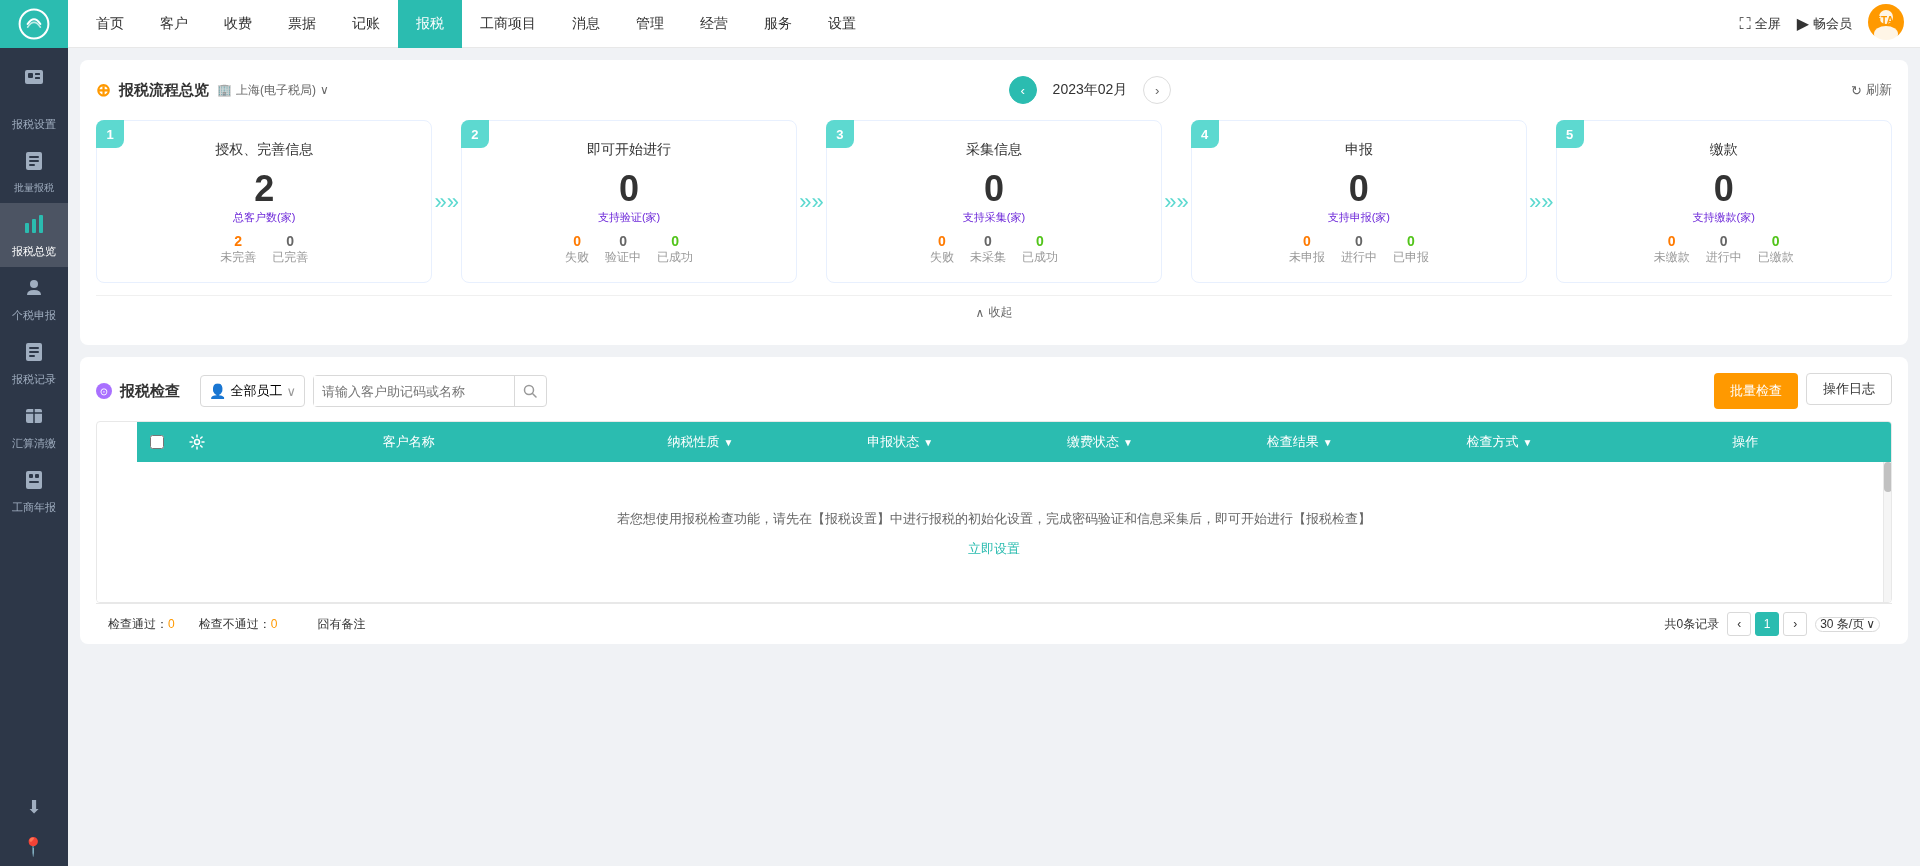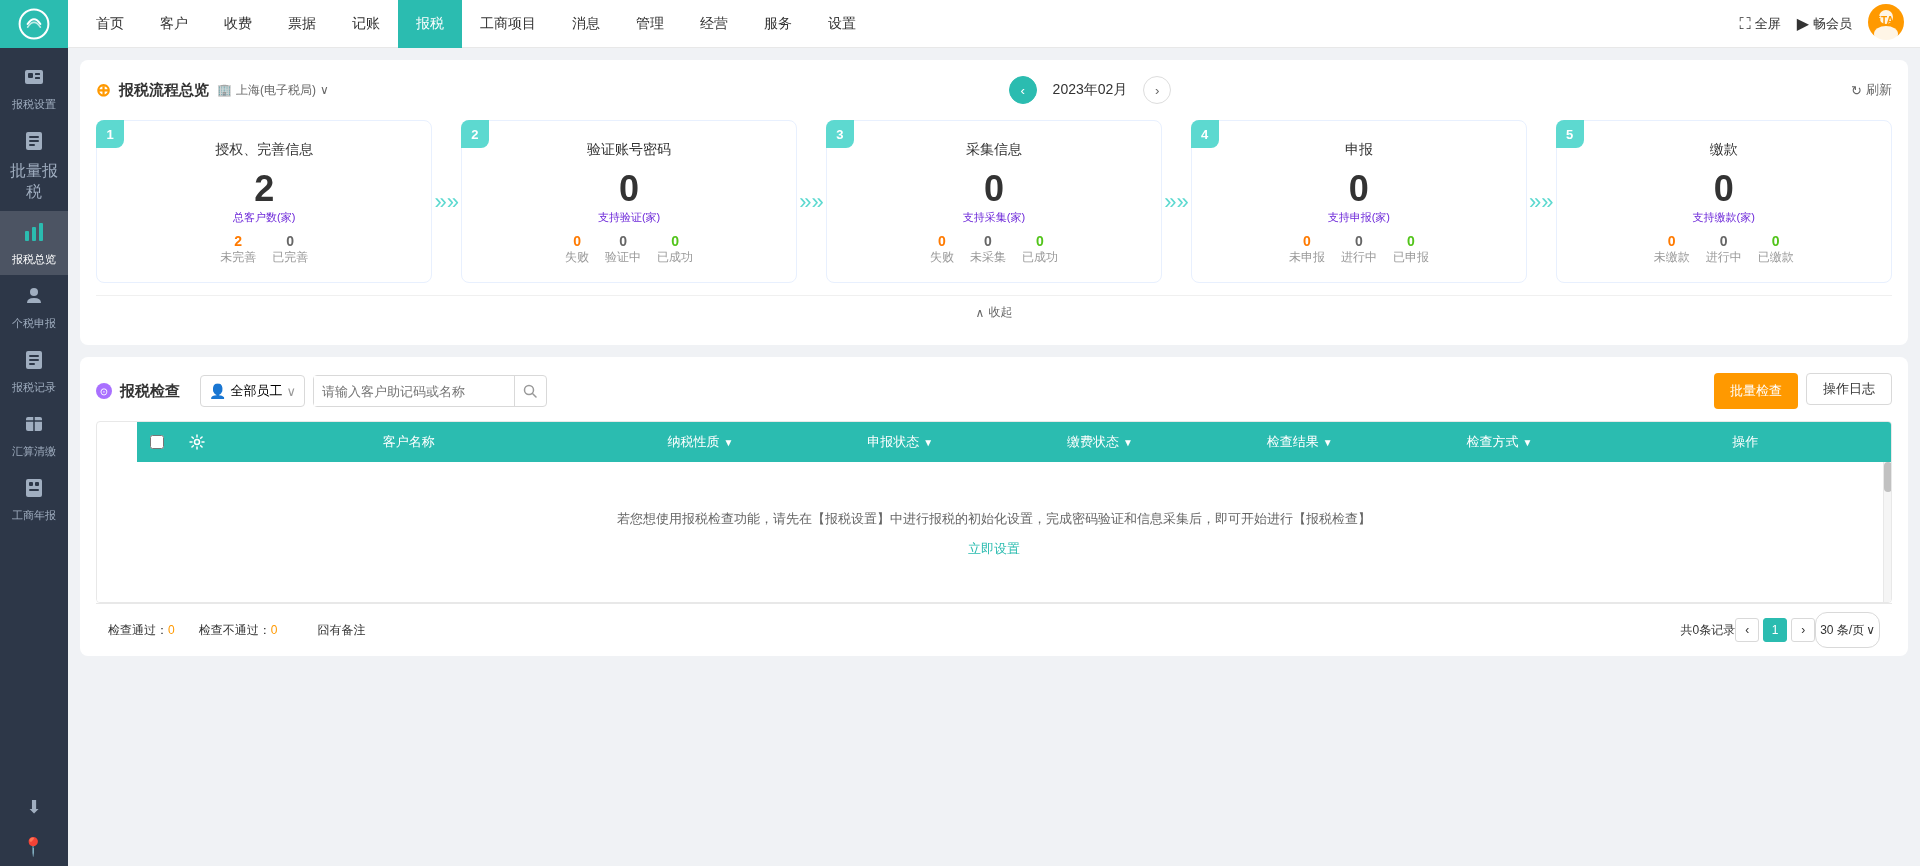--- a/index.html
+++ b/index.html
@@ -83,25 +83,25 @@
     .filter-icon { margin-left: 4px; font-size: 10px; }
     .table-body { background: #fff; min-height: 140px; display: flex; align-items: center; justify-content: center; }
     .setup-link { color: #2bbcb0; cursor: pointer; text-decoration: none; }
 
     
     .table-footer { display: flex; align-items: center; padding: 8px 12px; background: #fff; border-top: 1px solid #e8e8e8; }
     .footer-left { display: flex; gap: 24px; }
     .footer-stat { color: #333; font-size: 12px; }
     .footer-stat a { color: #ff9900; text-decoration: none; }
     .footer-note { color: #333; font-size: 12px; margin-left: 16px; }
-    .footer-right { margin-left: auto; display: flex; align-items: center; gap: 0; font-size: 12px; color: #333; }
+    .footer-right { margin-left: auto; display: flex; align-items: center; gap: 8px; font-size: 12px; color: #333; }
     .pagination { display: flex; align-items: center; gap: 4px; }
     .page-btn { width: 24px; height: 24px; border: 1px solid #d9d9d9; border-radius: 3px; background: #fff; cursor: pointer; display: flex; align-items: center; justify-content: center; font-size: 12px; color: #333; }
     .page-btn.active { background: #2bbcb0; color: #fff; border-color: #2bbcb0; }
-    .page-size-select { height: 36px; border: 1px solid #d9d9d9; border-radius: 12px; padding: 0 4px; font-size: 12px; display: flex; align-items: center; gap: 2px; cursor: pointer; }
+    .page-size-select { height: 15px; border: 1px solid #d9d9d9; border-radius: 12px; padding: 0 4px; font-size: 12px; display: flex; align-items: center; gap: 2px; cursor: pointer; }
 
     .plus-icon { color: #ff9900; font-size: 18px; font-weight: bold; }
 
     .flow-row { display: flex; align-items: center; }
   </style>
 </head>
 <body>
 
 <div class="top-nav">
   <div class="logo-area">
@@ -150,32 +150,32 @@
   <div class="sidebar">
     <div class="sidebar-item">
       <span class="icon">
         <svg width="22" height="22" viewBox="0 0 22 22" fill="none">
           <rect x="2" y="4" width="18" height="14" rx="2" fill="#a0aec0"></rect>
           <rect x="5" y="7" width="5" height="5" rx="1" fill="#2d3748"></rect>
           <rect x="12" y="7" width="5" height="2" rx="0.5" fill="#2d3748"></rect>
           <rect x="12" y="11" width="5" height="2" rx="0.5" fill="#2d3748"></rect>
         </svg>
       </span>
-      <span style="font-size:11px;color:#a0aec0;text-align:left;">报税设置</span>
+      <span style="font-size:11px;color:#a0aec0;text-align:left;margin-top:20px;">报税设置</span>
     </div>
     <div class="sidebar-item">
       <span class="icon">
         <svg width="22" height="22" viewBox="0 0 22 22" fill="none">
           <rect x="3" y="2" width="16" height="18" rx="2" fill="#a0aec0"></rect>
           <rect x="6" y="6" width="10" height="2" rx="1" fill="#2d3748"></rect>
           <rect x="6" y="10" width="10" height="2" rx="1" fill="#2d3748"></rect>
           <rect x="6" y="14" width="6" height="2" rx="1" fill="#2d3748"></rect>
         </svg>
       </span>
-      <span style="font-size:16px;color:#a0aec0;text-align:center;">批量报税</span>
+      <span style="font-size:10px;color:#a0aec0;text-align:center;">批量报税</span>
     </div>
     <div class="sidebar-item" style="background:rgba(255,255,255,0.15);">
       <span class="icon">
         <svg width="22" height="22" viewBox="0 0 22 22" fill="none">
           <rect x="2" y="10" width="4" height="10" rx="1" fill="#2bbcb0"></rect>
           <rect x="9" y="6" width="4" height="14" rx="1" fill="#2bbcb0"></rect>
           <rect x="16" y="2" width="4" height="18" rx="1" fill="#2bbcb0"></rect>
         </svg>
       </span>
       <span style="font-size:11px;color:#fff;text-align:center;">报税总览</span>
@@ -268,21 +268,21 @@
               <span class="num gray">0</span>
               <span class="label">已完善</span>
             </div>
           </div>
         </div>
 
         <div class="step-arrows">»»</div>
 
         <div class="flow-step">
           <div class="step-num">2</div>
-          <div class="step-title">验证账号密码</div>
+          <div class="step-title">即可开始进行</div>
           <div class="step-big-num">0</div>
           <div class="step-sub">支持验证(家)</div>
           <div class="step-stats">
             <div class="step-stat">
               <span class="num orange">0</span>
               <span class="label">失败</span>
             </div>
             <div class="step-stat">
               <span class="num gray">0</span>
               <span class="label">验证中</span>

